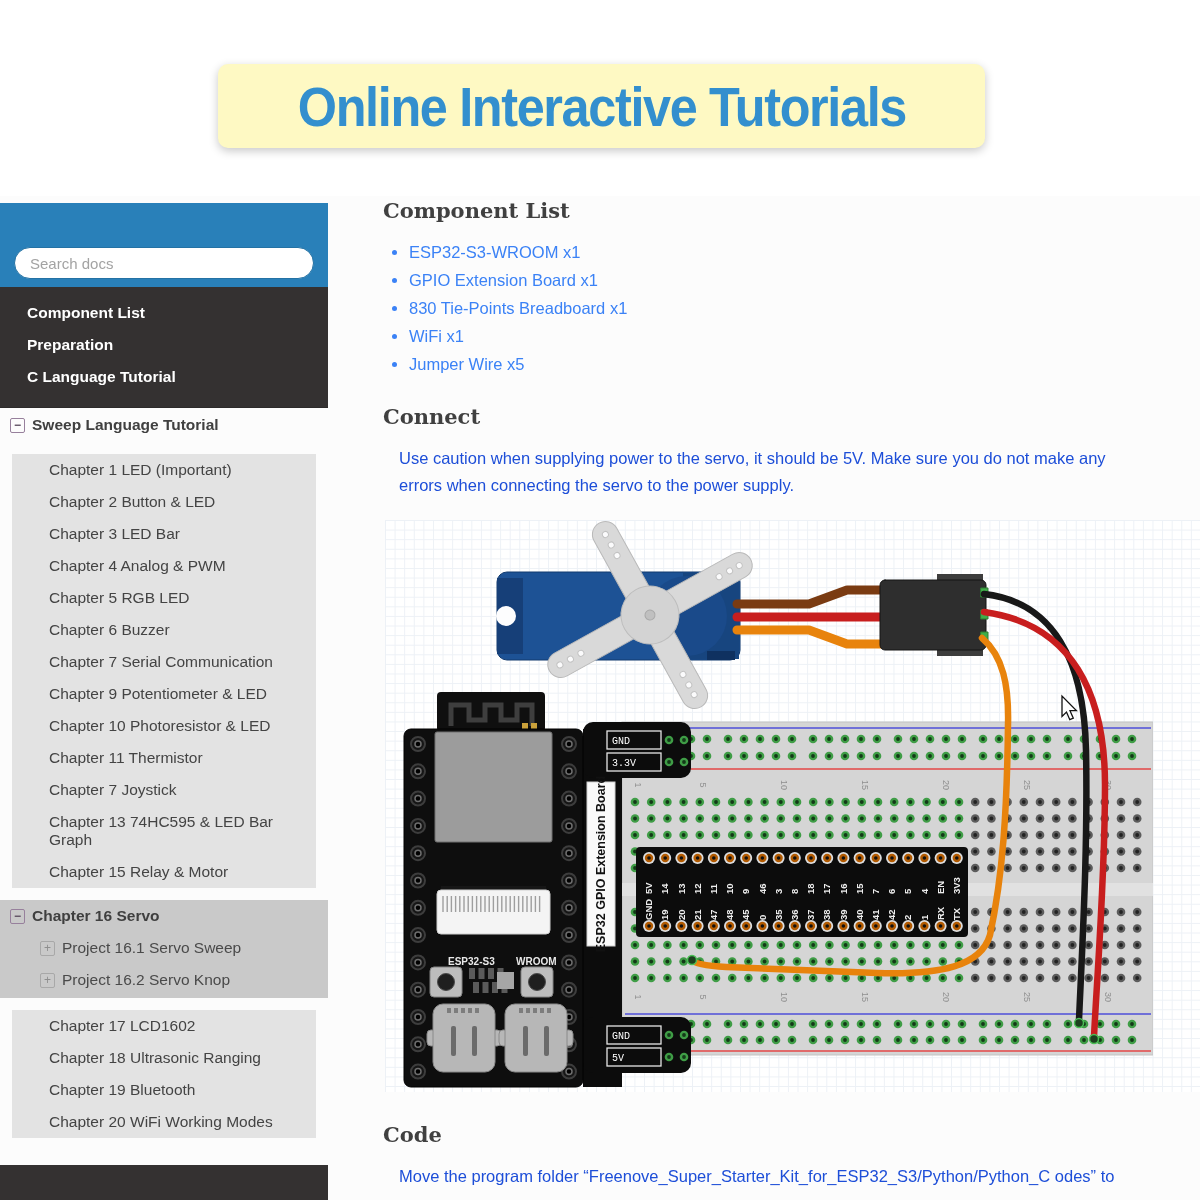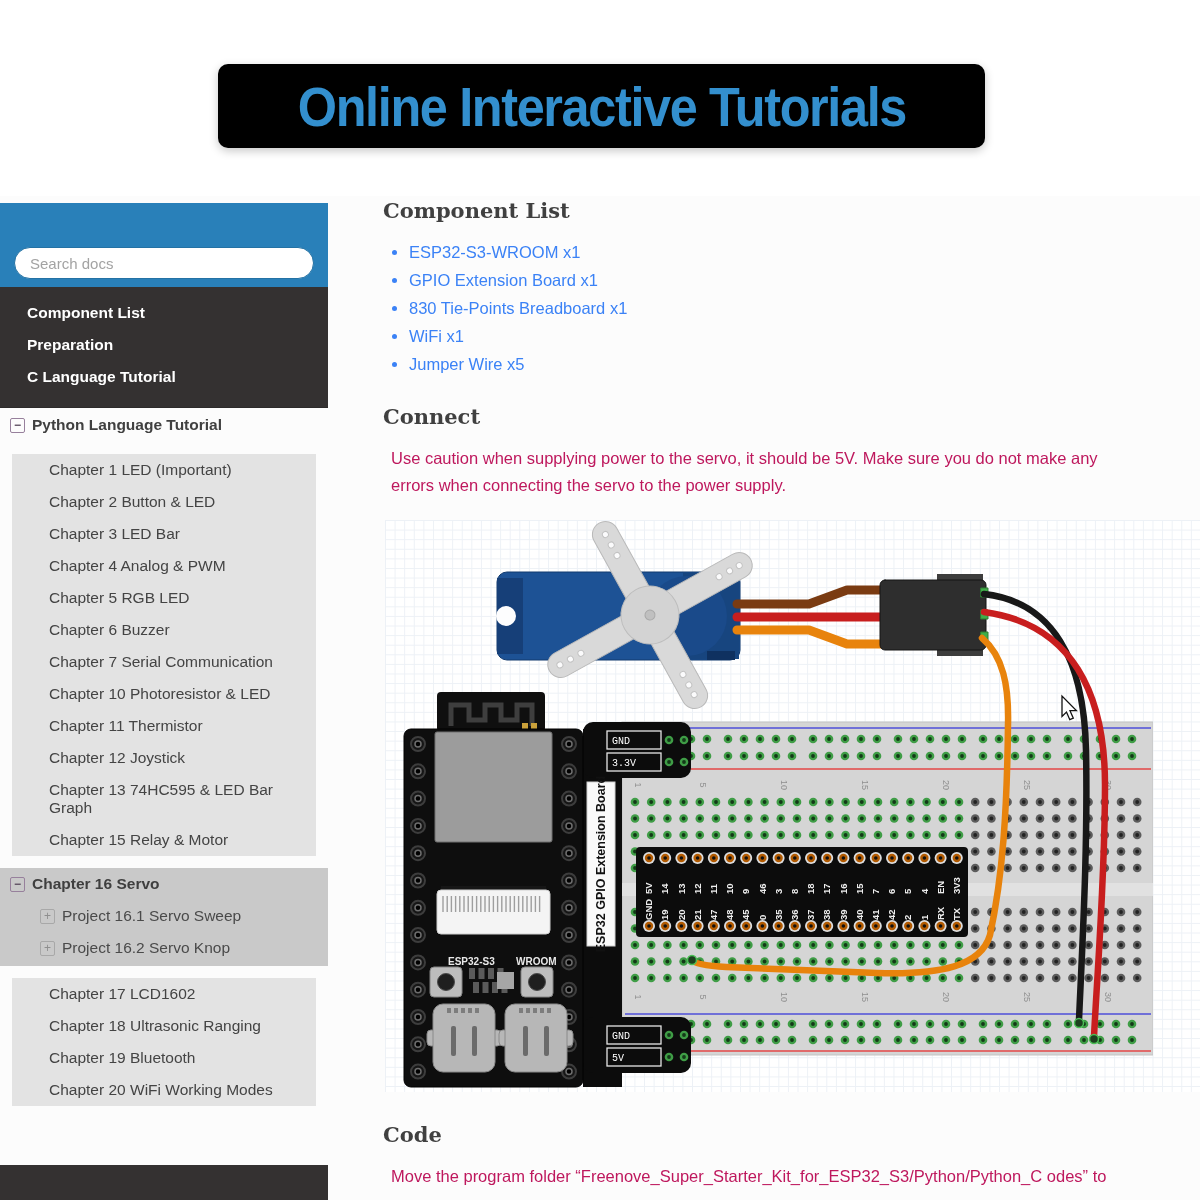--- a/index.html
+++ b/index.html
@@ -1,21 +1,21 @@
 <!DOCTYPE html>
 <html><head>
 <meta charset="utf-8">
 <style>
   html,body{margin:0;padding:0;}
   body{width:1200px;height:1200px;overflow:hidden;background:#ffffff;
        font-family:"Liberation Sans",sans-serif;color:#404040;position:relative;}
 
   
   .banner-card{position:absolute;left:218px;top:64px;width:767px;height:84px;
-    background:#000000;border-radius:10px;box-shadow:0 3px 10px rgba(0,0,0,.22);
+    background:#fef9c3;border-radius:10px;box-shadow:0 3px 10px rgba(0,0,0,.22);
     display:flex;align-items:center;justify-content:center;}
   .banner-title{font-size:56px;font-weight:bold;letter-spacing:-1.5px;color:#338fce;
     display:inline-block;transform:scaleX(.9);white-space:nowrap;}
 
   
   .docs{position:absolute;left:0;top:196px;right:0;bottom:0;display:flex;}
   .sidebar{width:328px;flex:0 0 328px;background:#fcfcfc;position:relative;font-size:15.5px;}
   .side-blue{margin-top:7px;height:84px;background:#2980b9;display:flex;align-items:flex-end;padding:0 14px 8px;box-sizing:border-box;}
   .search-input{width:100%;height:32px;border-radius:20px;border:1px solid #2472a4;
     padding:0 15px;font-size:15px;box-sizing:border-box;outline:none;color:#0369a1;background:#fff;}
@@ -33,21 +33,21 @@
     align-items:center;justify-content:center;font-size:12px;line-height:1;margin-right:7px;flex:0 0 13px;background:transparent;}
   .box.plus{border-color:#a8a8a8;color:#8e8e8e;}
   .side-bottom{position:absolute;left:0;bottom:0;width:328px;height:35px;background:#343131;z-index:5;}
 
   
   .main{flex:1;background:#fcfcfc;padding:2px 70px 0 55px;box-sizing:border-box;}
   h1.doc,h2.doc{font-family:"DejaVu Serif",serif;font-weight:bold;color:#404040;
     font-size:21px;margin:0 0 16px;}
   .doc-list{margin:20px 0 28px 26px;padding:0;}
   .doc-list li{margin-bottom:9px;font-size:16.5px;color:#3b82f6;}
-  .doc-p{font-size:16.5px;line-height:1.62;margin:0 8px 6px;color:#be185d;max-width:745px;}
+  .doc-p{font-size:16.5px;line-height:1.62;margin:0 16px 6px;color:#1d4ed8;max-width:745px;}
   .section{margin-top:30px;}
 
   
   .figure{width:867px;height:572px;margin:22px 0 0 2px;background:#ffffff;position:relative;
     background-image:linear-gradient(#edf1f6 1px,transparent 1px),
                      linear-gradient(90deg,#edf1f6 1px,transparent 1px);
     background-size:9.6px 9.6px;}
   .figure svg{position:absolute;left:0;top:0;}
 </style>
 </head>
@@ -65,34 +65,35 @@
     </div>
 
     <nav class="side-dark">
       <div class="l1">Component List</div>
       <div class="l1">Preparation</div>
       <div class="l1">C Language Tutorial</div>
     </nav>
 
     <div class="caption-row">
       <span class="box">−</span>
-      <span>Python Language Tutorial</span>
+      <span>Sweep Language Tutorial</span>
     </div>
 
     <ul class="chapters" id="chapters-before">
         <li>Chapter 1 LED (Important)</li>
         <li>Chapter 2 Button &amp; LED</li>
         <li>Chapter 3 LED Bar</li>
         <li>Chapter 4 Analog &amp; PWM</li>
         <li>Chapter 5 RGB LED</li>
         <li>Chapter 6 Buzzer</li>
         <li>Chapter 7 Serial Communication</li>
+        <li>Chapter 9 Potentiometer &amp; LED</li>
         <li>Chapter 10 Photoresistor &amp; LED</li>
         <li>Chapter 11 Thermistor</li>
-        <li>Chapter 12 Joystick</li>
+        <li>Chapter 7 Joystick</li>
         <li>Chapter 13 74HC595 &amp; LED Bar Graph</li>
         <li>Chapter 15 Relay &amp; Motor</li>
       </ul>
 
     <div class="current-block">
       <div class="current-head">
         <span class="box">−</span>
         <span>Chapter 16 Servo</span>
       </div>
       <div class="proj-row">

